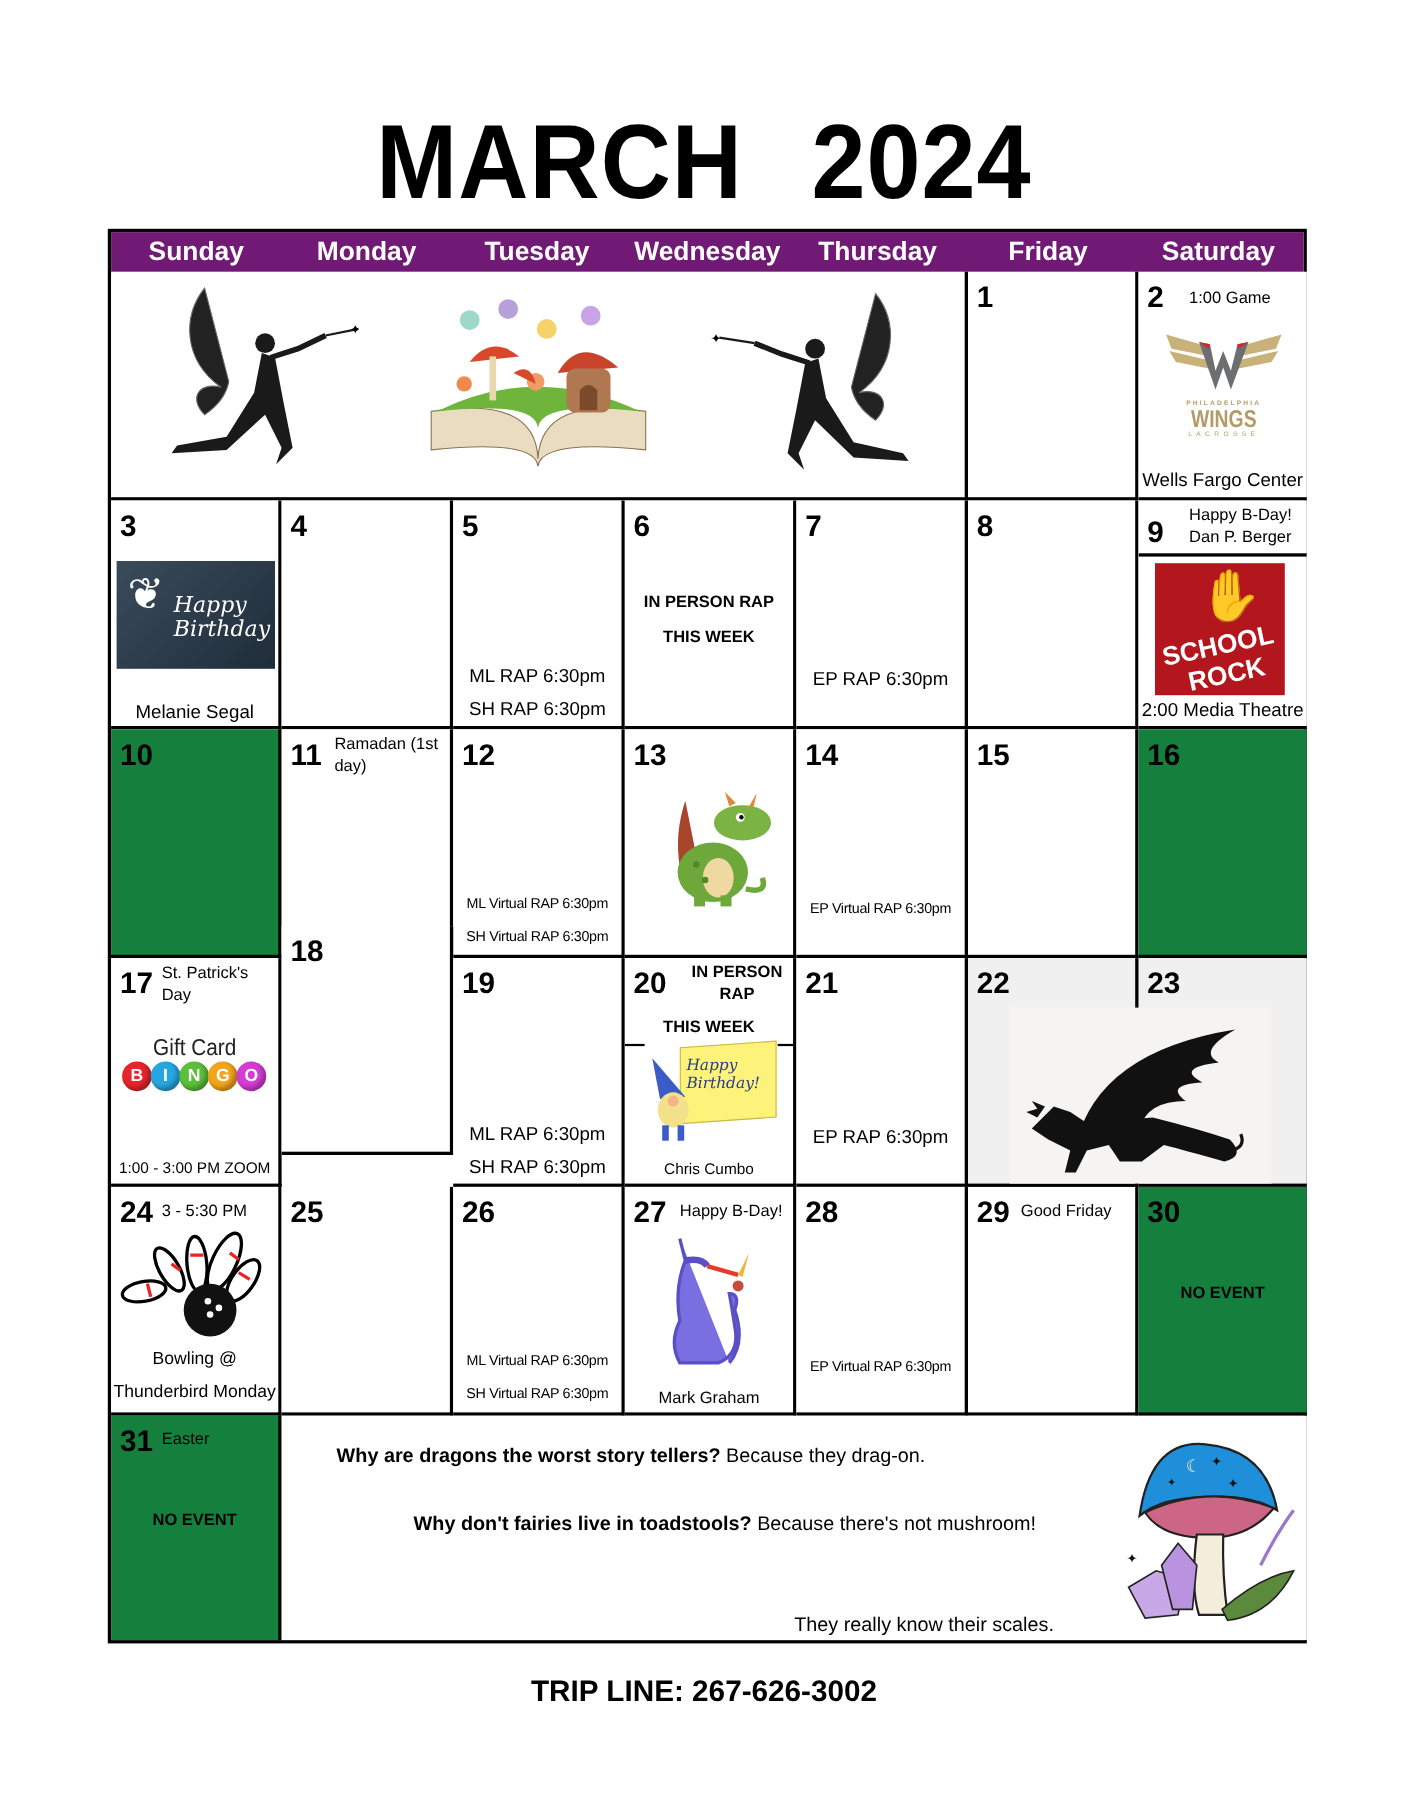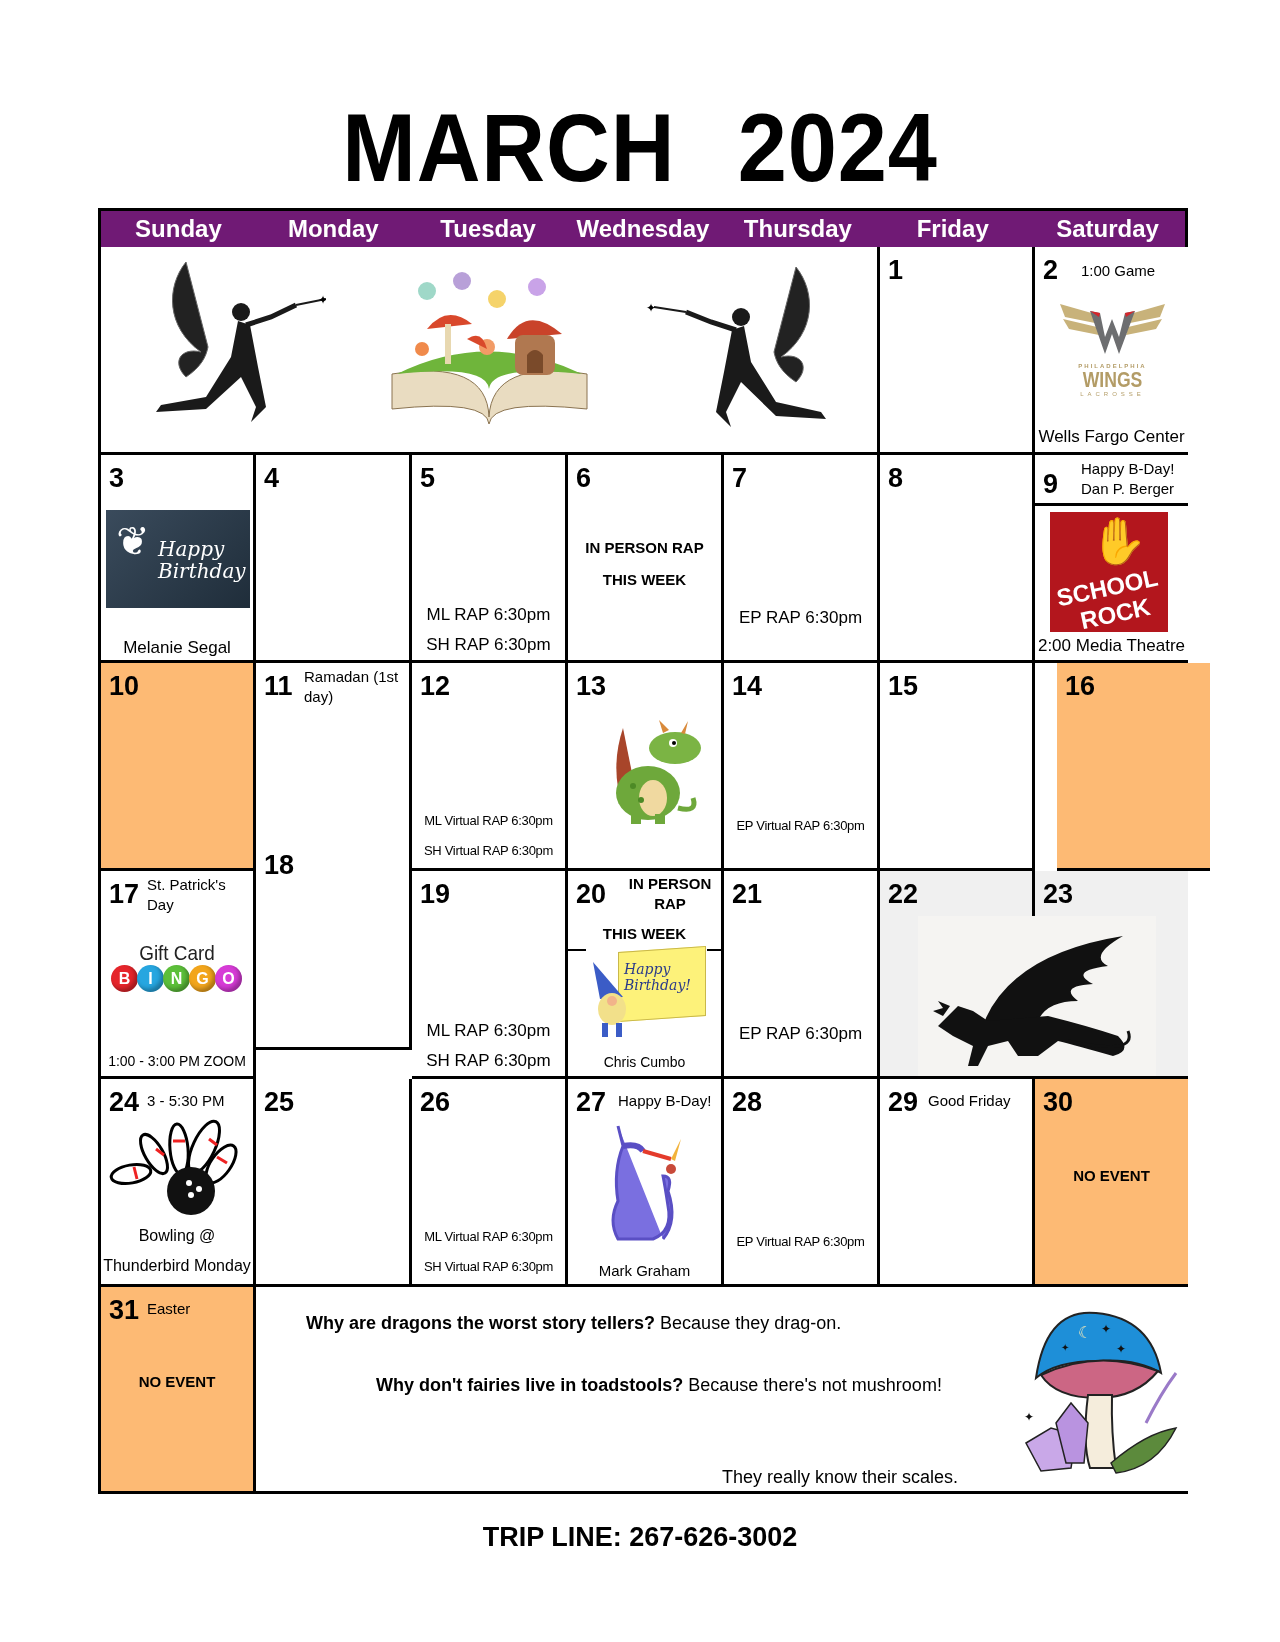--- a/index.html
+++ b/index.html
@@ -9,21 +9,21 @@
            font-size:96px; font-weight:bold; letter-spacing:1px; word-spacing:40px;
            transform:scaleX(0.92); line-height:100px; }
   .cal { position:absolute; left:98px; top:208px; width:1090px; height:1286px;
          border:3px solid #000; box-sizing:border-box; }
   .hdr { position:absolute; left:0; top:0; width:100%; height:39px; background:#701a75;
          display:flex; }
   .hdr div { flex:1; color:#fff; font-weight:bold; font-size:24px; text-align:center;
              line-height:36px; }
   .cell { position:absolute; border-right:3px solid #000; border-bottom:3px solid #000;
           box-sizing:border-box; background:#fff; overflow:hidden; }
-  .cell.gray { background:#fdba74; }
+  .cell.gray { background:#15803d; }
   .cell.lightgray { background:#f0f0f0; }
   .cell.lastcol { border-right:none; }
   .cell.lastrow { border-bottom:none; }
   .day { position:absolute; left:8px; top:8px; font-weight:bold; font-size:27px; line-height:30px; }
   .note { position:absolute; font-size:15px; line-height:20px; }
   .center { position:absolute; left:0; width:100%; text-align:center; }
   .t17 { font-size:17px; }
   .t13 { font-size:13px; letter-spacing:-0.3px; }
   .t15b { font-size:15px; font-weight:bold; }
   .img { position:absolute; }
@@ -180,21 +180,21 @@
         <circle cx="48" cy="82" r="3" fill="#4d8a26"></circle>
     </svg>
   </div>
   <div class="cell" style="left:623px;top:452px;width:156px;height:208px;">
     <span class="day">14</span>
     <span class="center t13" style="top:155px;">EP Virtual RAP 6:30pm</span>
   </div>
   <div class="cell" style="left:779px;top:452px;width:155px;height:208px;">
     <span class="day">15</span>
   </div>
-  <div class="cell gray lastcol" style="left:956px;top:452px;width:153px;height:208px;padding-left:29px;">
+  <div class="cell gray lastcol" style="left:934px;top:452px;width:153px;height:208px;padding-left:29px;">
     <span class="day">16</span>
   </div>
 
   <div class="cell" style="left:0;top:660px;width:155px;height:208px;">
     <span class="day">17</span>
     <span class="note" style="left:46px;top:4px;">St. Patrick's</span>
     <span class="note" style="left:46px;top:24px;">Day</span>
     <div class="center" style="top:70px;font-size:21px;color:#222;transform:scaleX(0.9);">Gift Card</div>
     <div style="position:absolute;left:10px;top:94px;width:136px;height:40px;display:flex;">
       <span class="ball" style="background:#e5252b">B</span>

